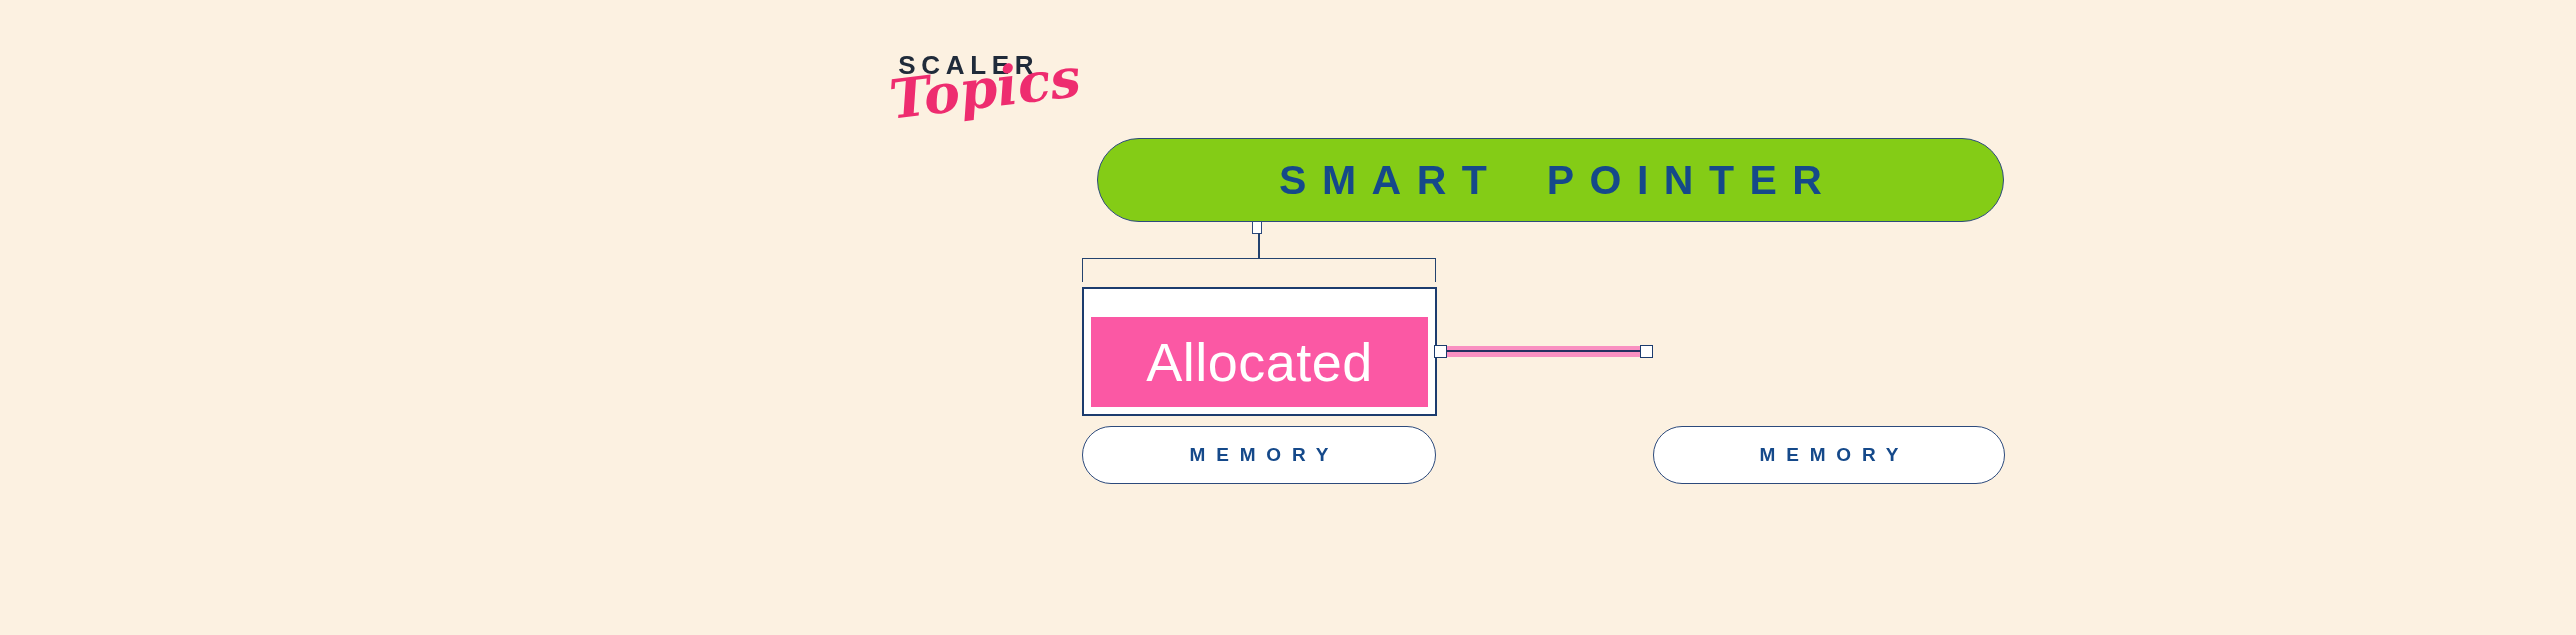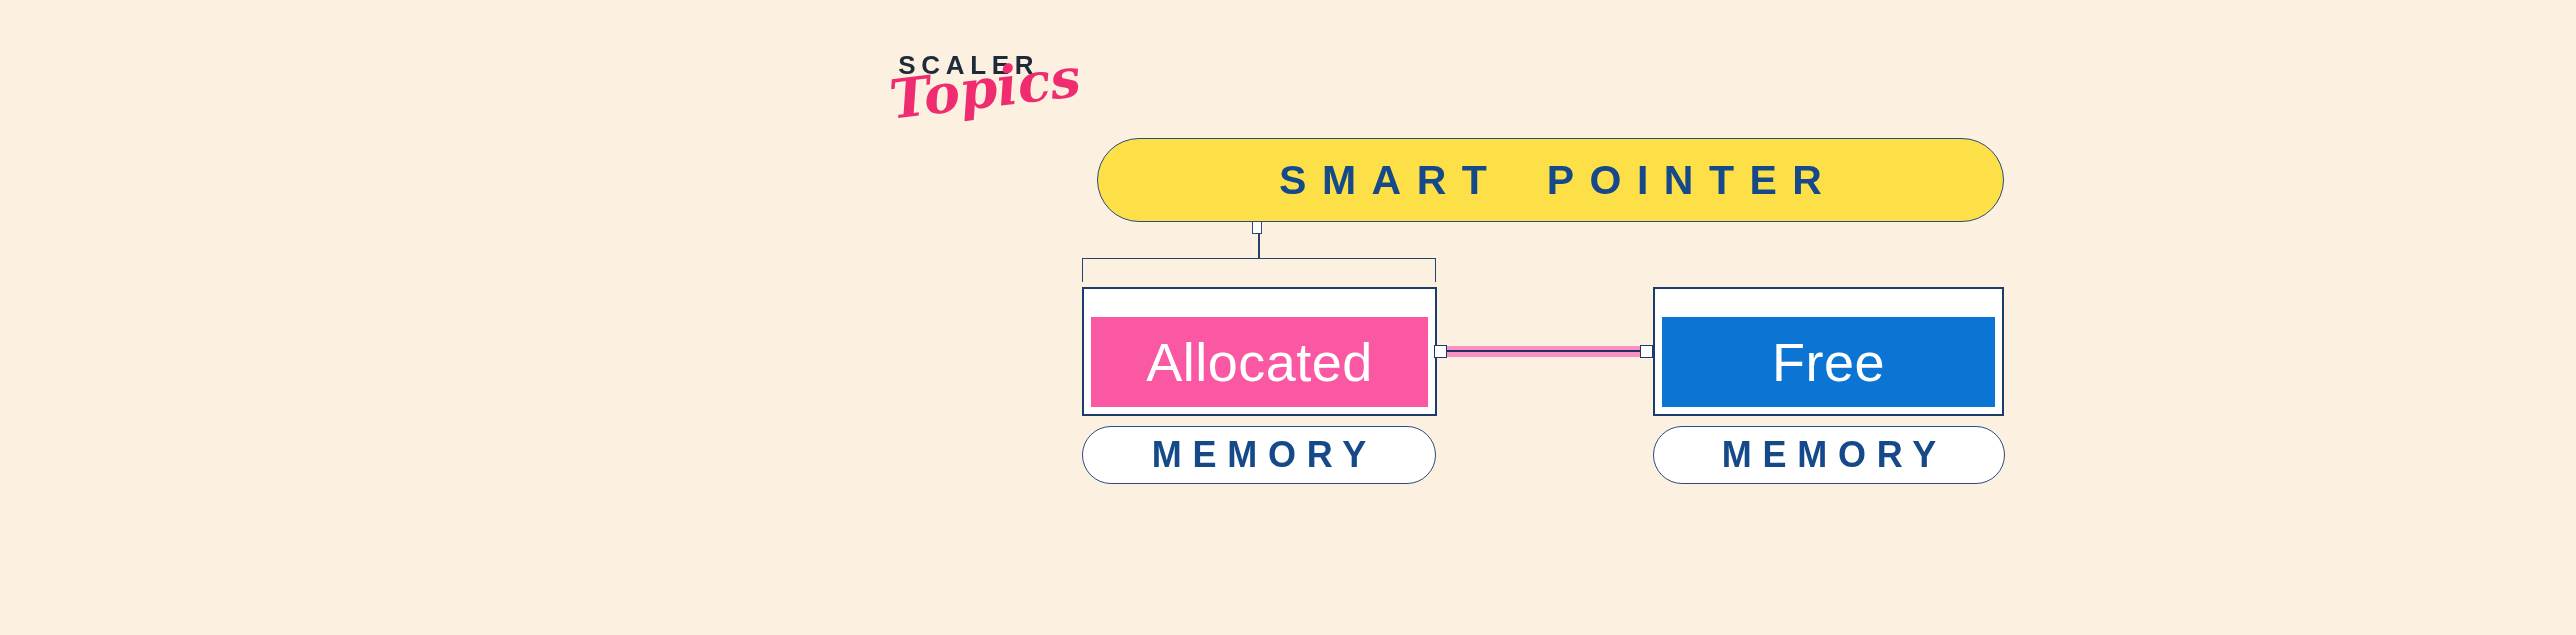--- a/index.html
+++ b/index.html
@@ -17,21 +17,21 @@
   }
   .logo-line2{
     position:absolute;left:0px;top:20.6px;
     font-family:"DejaVu Serif",serif;font-style:italic;font-weight:700;
     font-size:54px;color:#ee2c6f;white-space:nowrap;
     transform:rotate(-7deg);transform-origin:left center;
   }
   
   .root-pill{
     position:absolute;left:1097px;top:138px;width:907px;height:84px;
-    background:#fde047;border:1.5px solid #2c4a7c;border-radius:44px;
+    background:#84cc16;border:1.5px solid #2c4a7c;border-radius:44px;
     box-sizing:border-box;display:flex;align-items:center;justify-content:center;
   }
   .root-label{
     font-size:41px;font-weight:700;letter-spacing:15.5px;word-spacing:17.5px;
     color:#15498a;padding-left:15.5px;white-space:nowrap;
   }
   
   .stub{
     position:absolute;left:1252px;top:221px;width:10.3px;height:13px;
     background:#ffffff;border:1.5px solid #2c4a7c;box-sizing:border-box;
@@ -78,21 +78,21 @@
   .link-anchor.right{left:1640px;}
   
   .memory-pill{
     position:absolute;top:426px;height:58px;background:#ffffff;
     border:1.5px solid #2c4a7c;border-radius:29px;box-sizing:border-box;
     display:flex;align-items:center;justify-content:center;
   }
   .memory-pill.left{left:1082px;width:354px;}
   .memory-pill.right{left:1653px;width:352px;}
   .memory-label{
-    font-size:36px;font-weight:700;letter-spacing:10.8px;color:#15498a;
+    font-size:19px;font-weight:700;letter-spacing:10.8px;color:#15498a;
     padding-left:10.8px;white-space:nowrap;
   }
 </style>
 </head>
 <body>
 
 <div id="canvas">
 
   <div class="logo">
     <div class="logo-line1">SCALER</div>
@@ -106,25 +106,20 @@
   <div class="stub"></div>
   <div class="stem"></div>
   <div class="bracket"></div>
 
   <div class="node-box allocated">
     <div class="node-fill pink">
       <span class="node-label">Allocated</span>
     </div>
   </div>
 
-  <div class="node-box free">
-    <div class="node-fill blue">
-      <span class="node-label">Free</span>
-    </div>
-  </div>
 
   <div class="link-band">
     <div class="link-core"></div>
   </div>
   <div class="link-anchor left"></div>
   <div class="link-anchor right"></div>
 
   <div class="memory-pill left">
     <span class="memory-label">MEMORY</span>
   </div>

